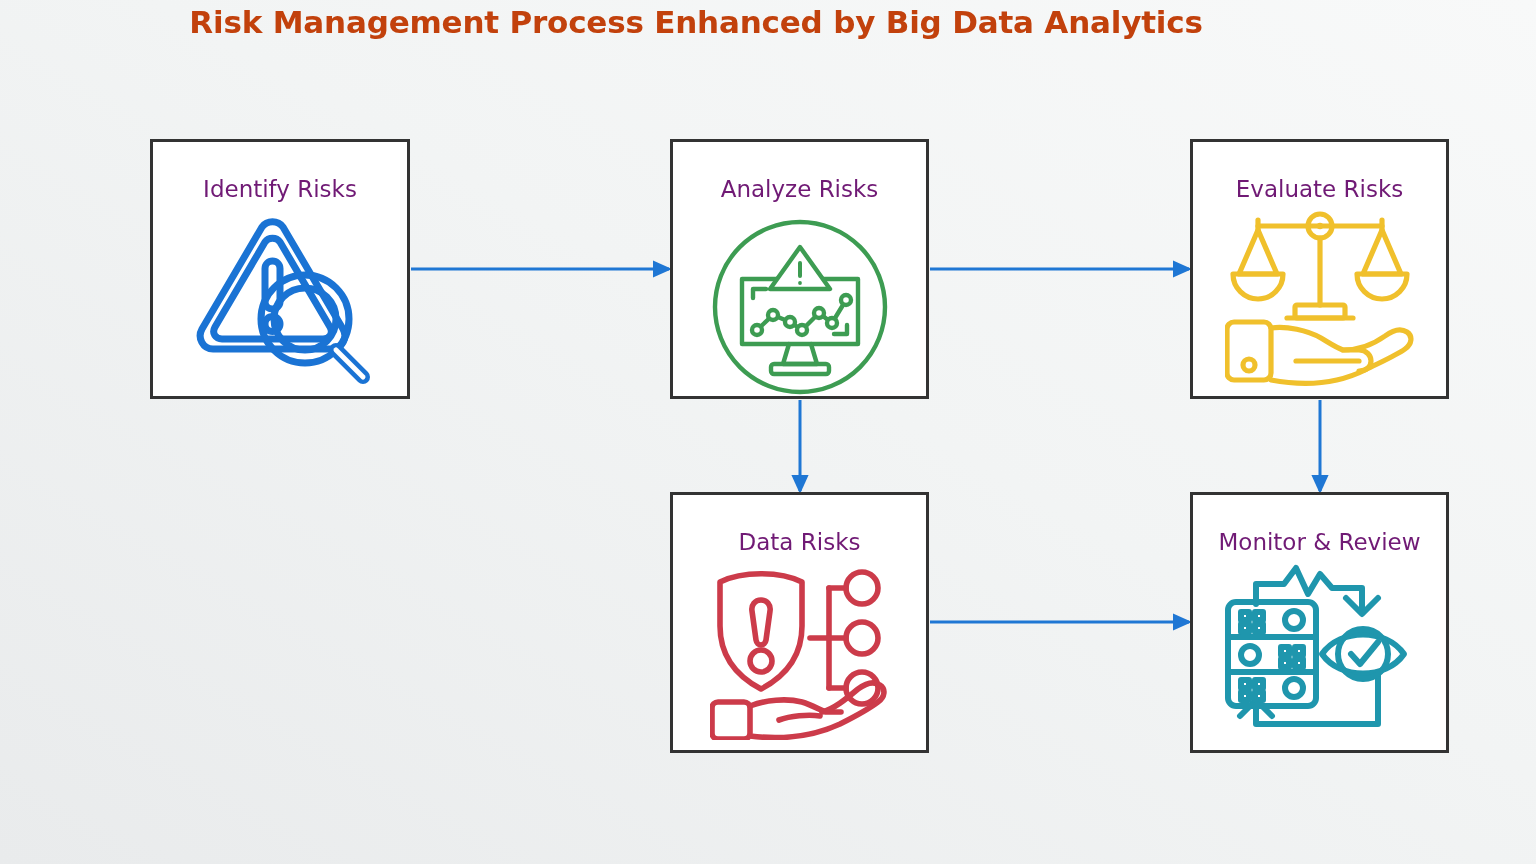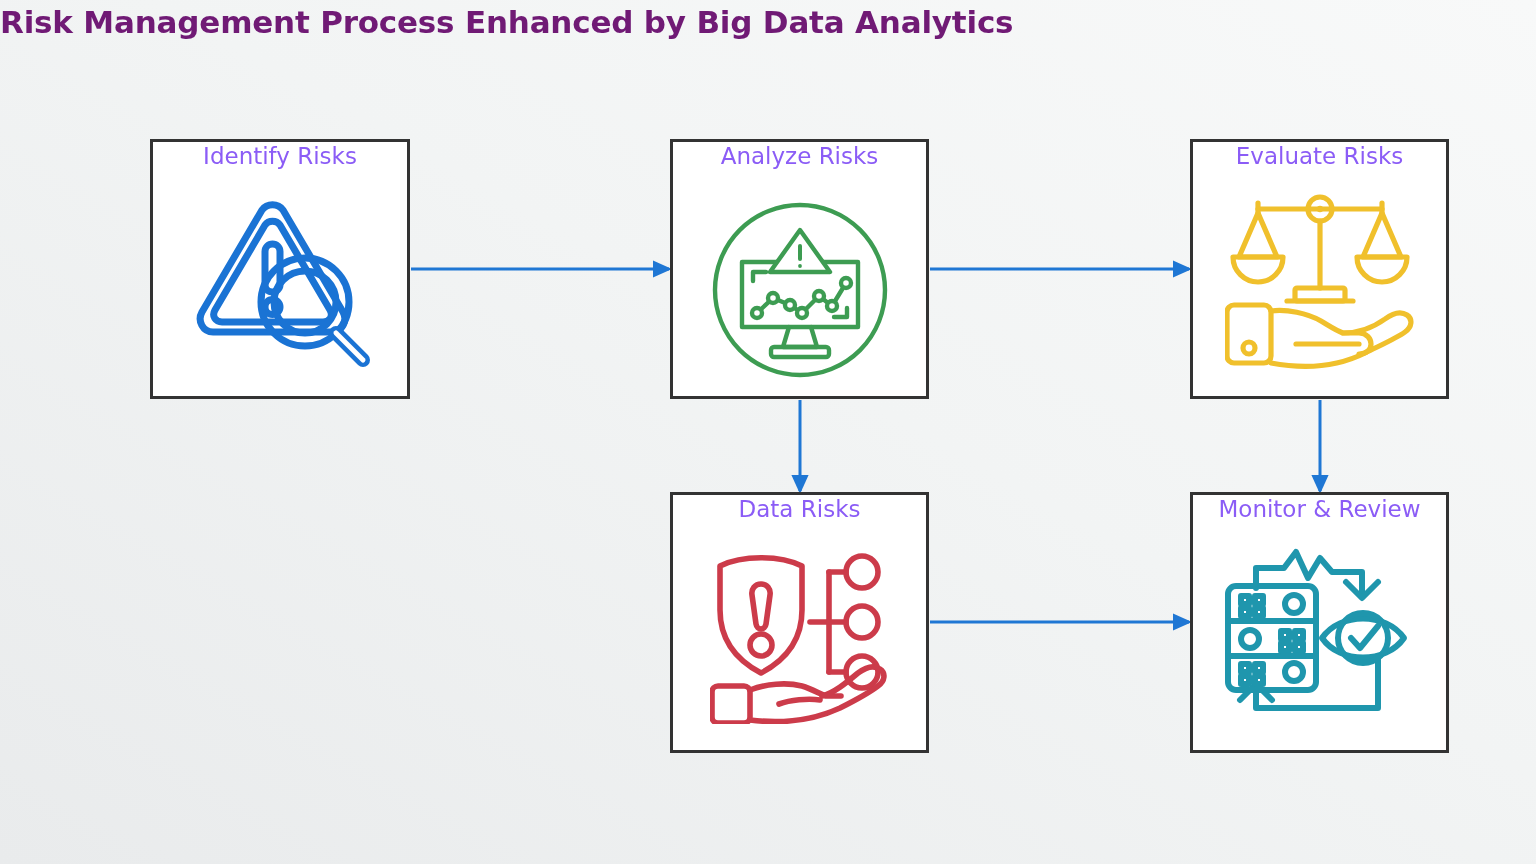--- a/index.html
+++ b/index.html
@@ -14,40 +14,40 @@
     font-family: "DejaVu Sans", "Liberation Sans", sans-serif;
     background: linear-gradient(to bottom left, #f8f9f9 0%, #f2f4f4 45%, #e9ebec 100%);
     position: relative;
   }
 
   #diagram-title {
     position: absolute;
     top: 4px;
     left: 0;
     width: 1392px;
-    text-align: left;
+    text-align: center;
     font-size: 31px;
     font-weight: bold;
-    color: #701a75;
+    color: #c2410c;
     letter-spacing: -0.2px;
   }
 
   .node-box {
     position: absolute;
     background: #ffffff;
     border: 3px solid #333333;
     display: flex;
     flex-direction: column;
     align-items: center;
   }
 
   .node-label {
     font-size: 23px;
-    color: #8b5cf6;
-    margin-top: 3px;
+    color: #701a75;
+    margin-top: 36px;
     white-space: nowrap;
     line-height: 1;
   }
 
   .node-icon {
     flex: 1;
     display: flex;
     align-items: center;
     justify-content: center;
     width: 100%;

